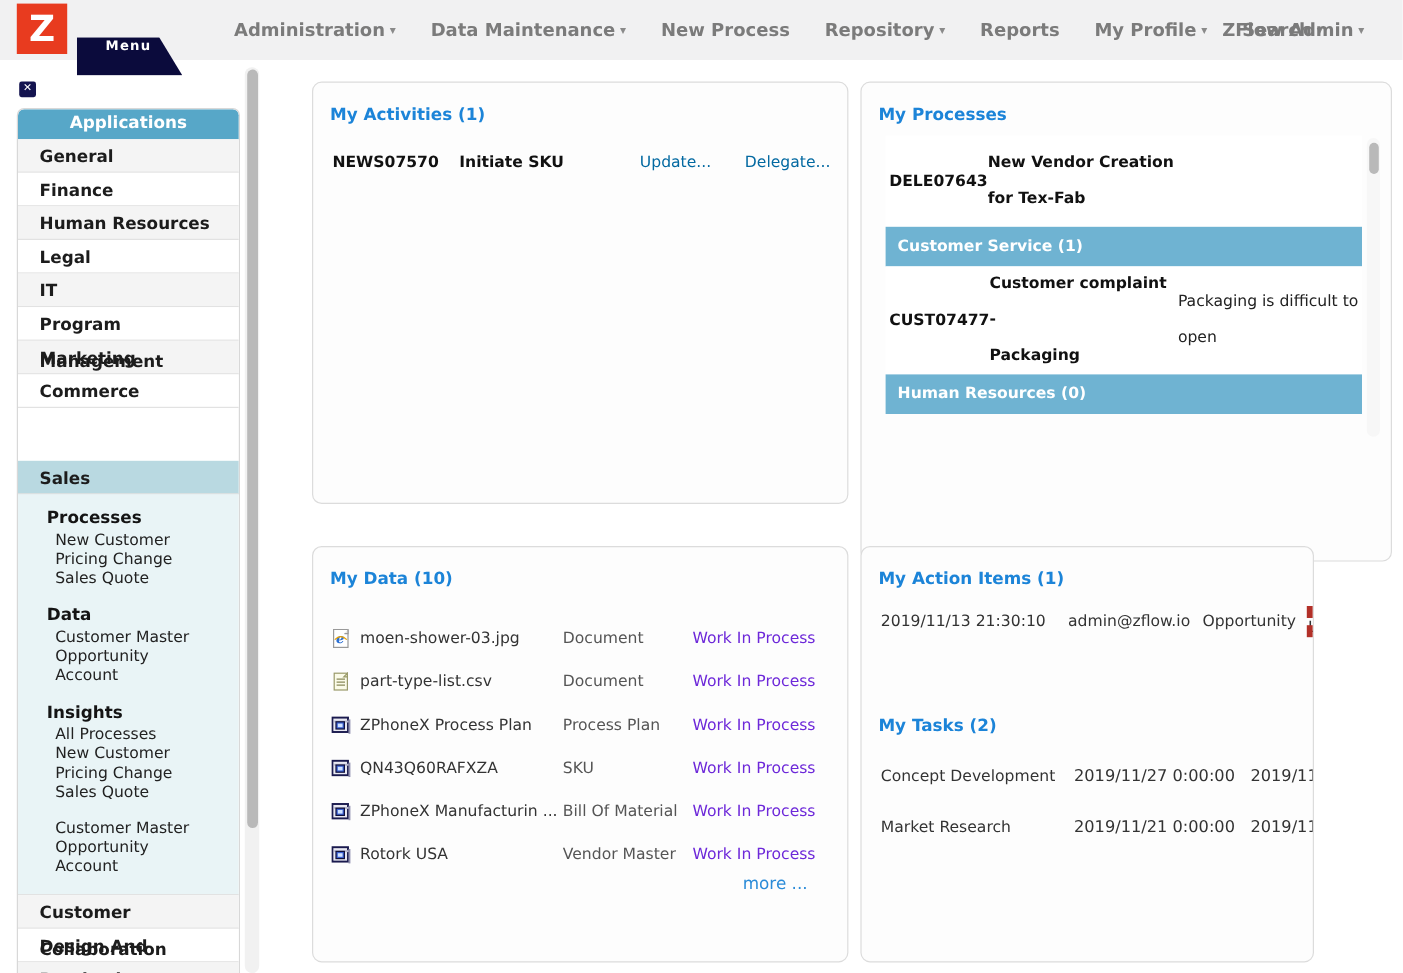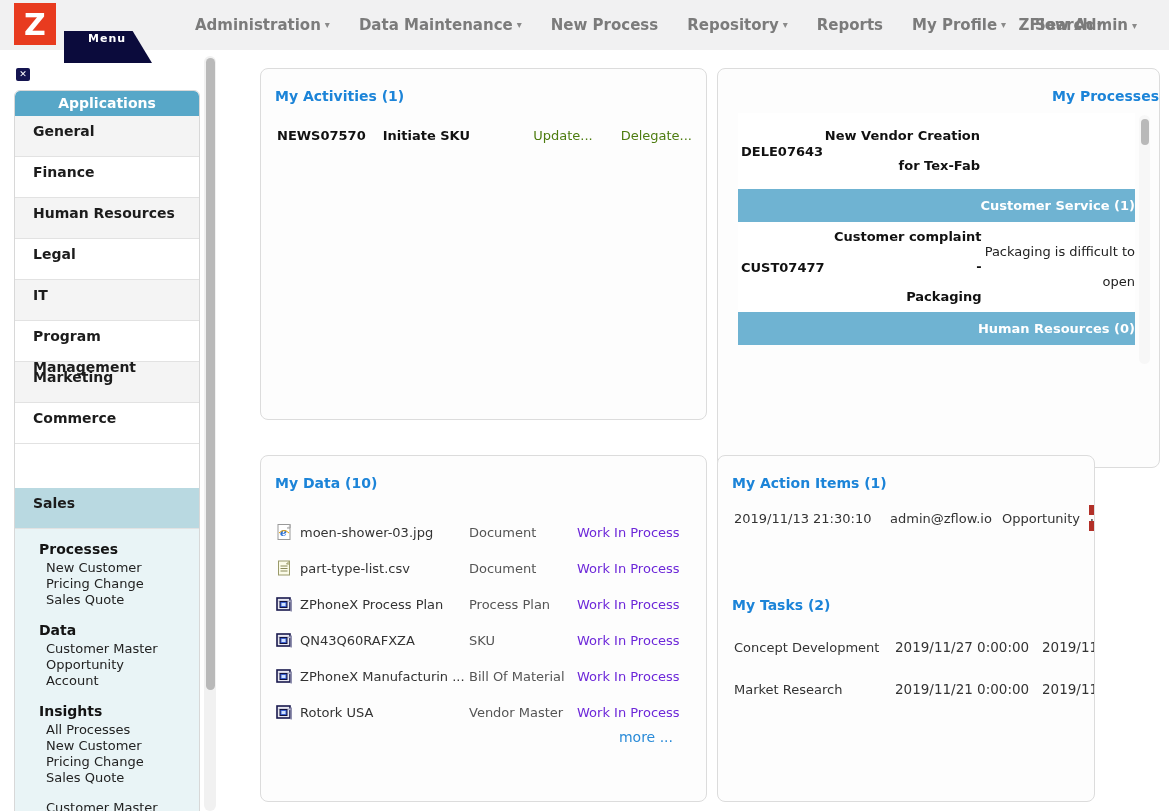--- a/index.html
+++ b/index.html
@@ -20,48 +20,48 @@
   .user-menu { position:absolute; right:32px; top:0; height:50px; display:flex; align-items:center;
     color:#7b7b7b; font-size:15px; font-weight:bold; cursor:pointer; }
 
   
   .close-box { position:absolute; left:16px; top:68px; width:14px; height:13px; background:#141450;
     border-radius:2px; color:#fff; font-size:9px; line-height:13px; text-align:center; cursor:pointer; }
   .sidebar { position:absolute; left:14px; top:90px; width:186px; height:745px;
     border:1px solid #d8d8d8; border-radius:6px; overflow:hidden; background:#fff; }
   .apps-header { background:#57a7c8; color:#fff; font-size:14px; font-weight:bold; text-align:center;
     height:25px; line-height:25px; border-radius:5px 5px 0 0; }
-  .side-item { height:41px; line-height:31px; padding-left:18px; font-size:14px; font-weight:bold;
+  .side-item { height:28px; line-height:31px; padding-left:18px; font-size:14px; font-weight:bold;
     color:#1c1c1c; border-bottom:1px solid #e2e2e2; cursor:pointer; background:#fff; }
   .side-item.alt { background:#f4f4f4; }
   .side-item.selected { background:#b9d9e1;margin-top:44px; }
   .submenu { background:#e9f4f6; padding:12px 8px 14px 24px; border-bottom:1px solid #e2e2e2; }
   .sub-title { font-size:14px; font-weight:bold; color:#141414; margin-top:14px; margin-bottom:3px; }
   .sub-title:first-child { margin-top:0; }
   .sub-gap { height:14px; }
   .sub-link { font-size:13px; color:#222; line-height:16px; padding-left:7px; cursor:pointer; }
   .side-scroll { position:absolute; left:204px; top:56px; width:12px; height:755px;
     background:#f1f1f1; border-radius:6px; }
   .side-thumb { position:absolute; left:1.5px; top:2px; width:9px; height:632px;
     background:#b9b9b9; border-radius:5px; }
 
   
   .card { position:absolute; background:#fdfdfd; border:1px solid #dcdcdc; border-radius:8px; overflow:hidden; }
   .card-title { font-size:14px; font-weight:bold; color:#1c84d8; padding:19px 0 0 14px; }
   #card-activities { left:260px; top:68px; width:447px; height:352px; }
-  #card-processes  { left:717px; top:68px; width:443px; height:400px;text-align:right; }
+  #card-processes  { left:717px; top:68px; width:443px; height:400px; }
   #card-data       { left:260px; top:455px; width:447px; height:347px; }
   #card-actions    { left:717px; top:455px; width:378px; height:347px; }
 
   
   .activity-row { display:flex; align-items:center; margin:24px 14px 0 16px; font-size:13px; }
   .act-id { font-weight:bold; color:#111; }
   .act-name { font-weight:bold; color:#111; margin-left:17px; }
   .act-links { margin-left:auto; display:flex; gap:28px; }
-  .act-link { color:#4d7c0f; font-size:13px; cursor:pointer;text-align:center; }
+  .act-link { color:#0369a1; font-size:13px; cursor:pointer;text-align:center; }
 
   
   .proc-panel { position:relative; margin:9px 9px 0 20px; }
   .proc-scrollzone { margin-right:15px; }
   .group-bar { background:#6fb3d2; color:#fff; font-size:13px; font-weight:bold; height:33px;
     line-height:33px; padding-left:10px; }
   .proc-row { display:flex; align-items:center; min-height:76px; background:#fff; font-size:13px; }
   .proc-id { flex:0 0 80px; font-weight:bold; color:#111; padding-left:3px; }
   .proc-name { flex:0 0 157px; font-weight:bold; color:#111; line-height:30px; }
   .proc-desc { flex:1; color:#222; line-height:30px; }

